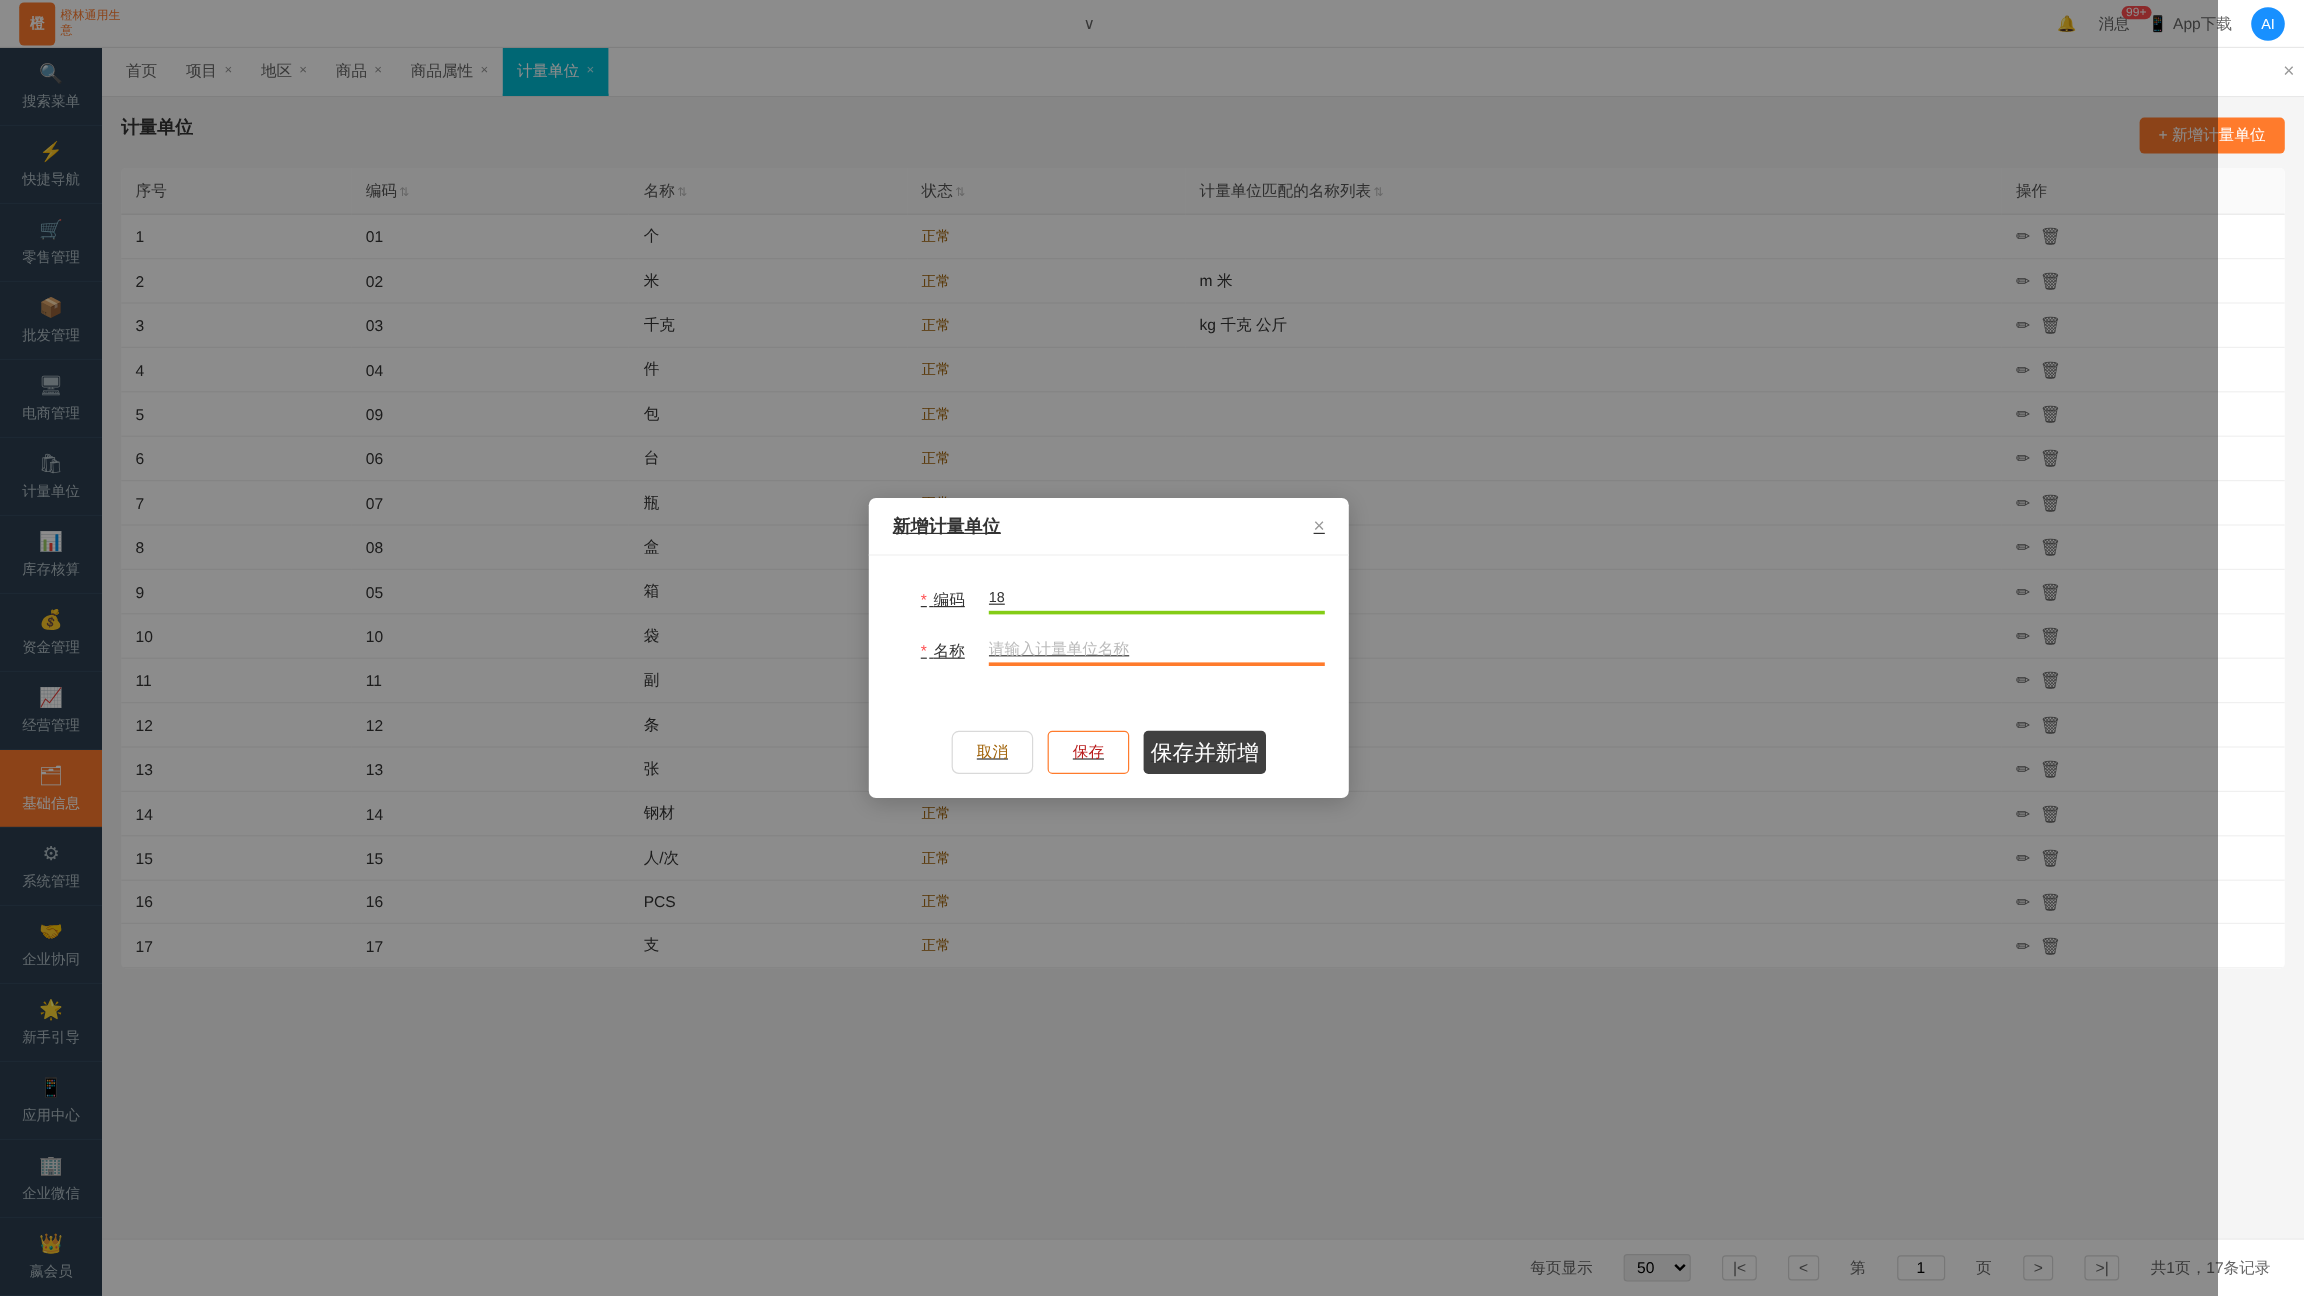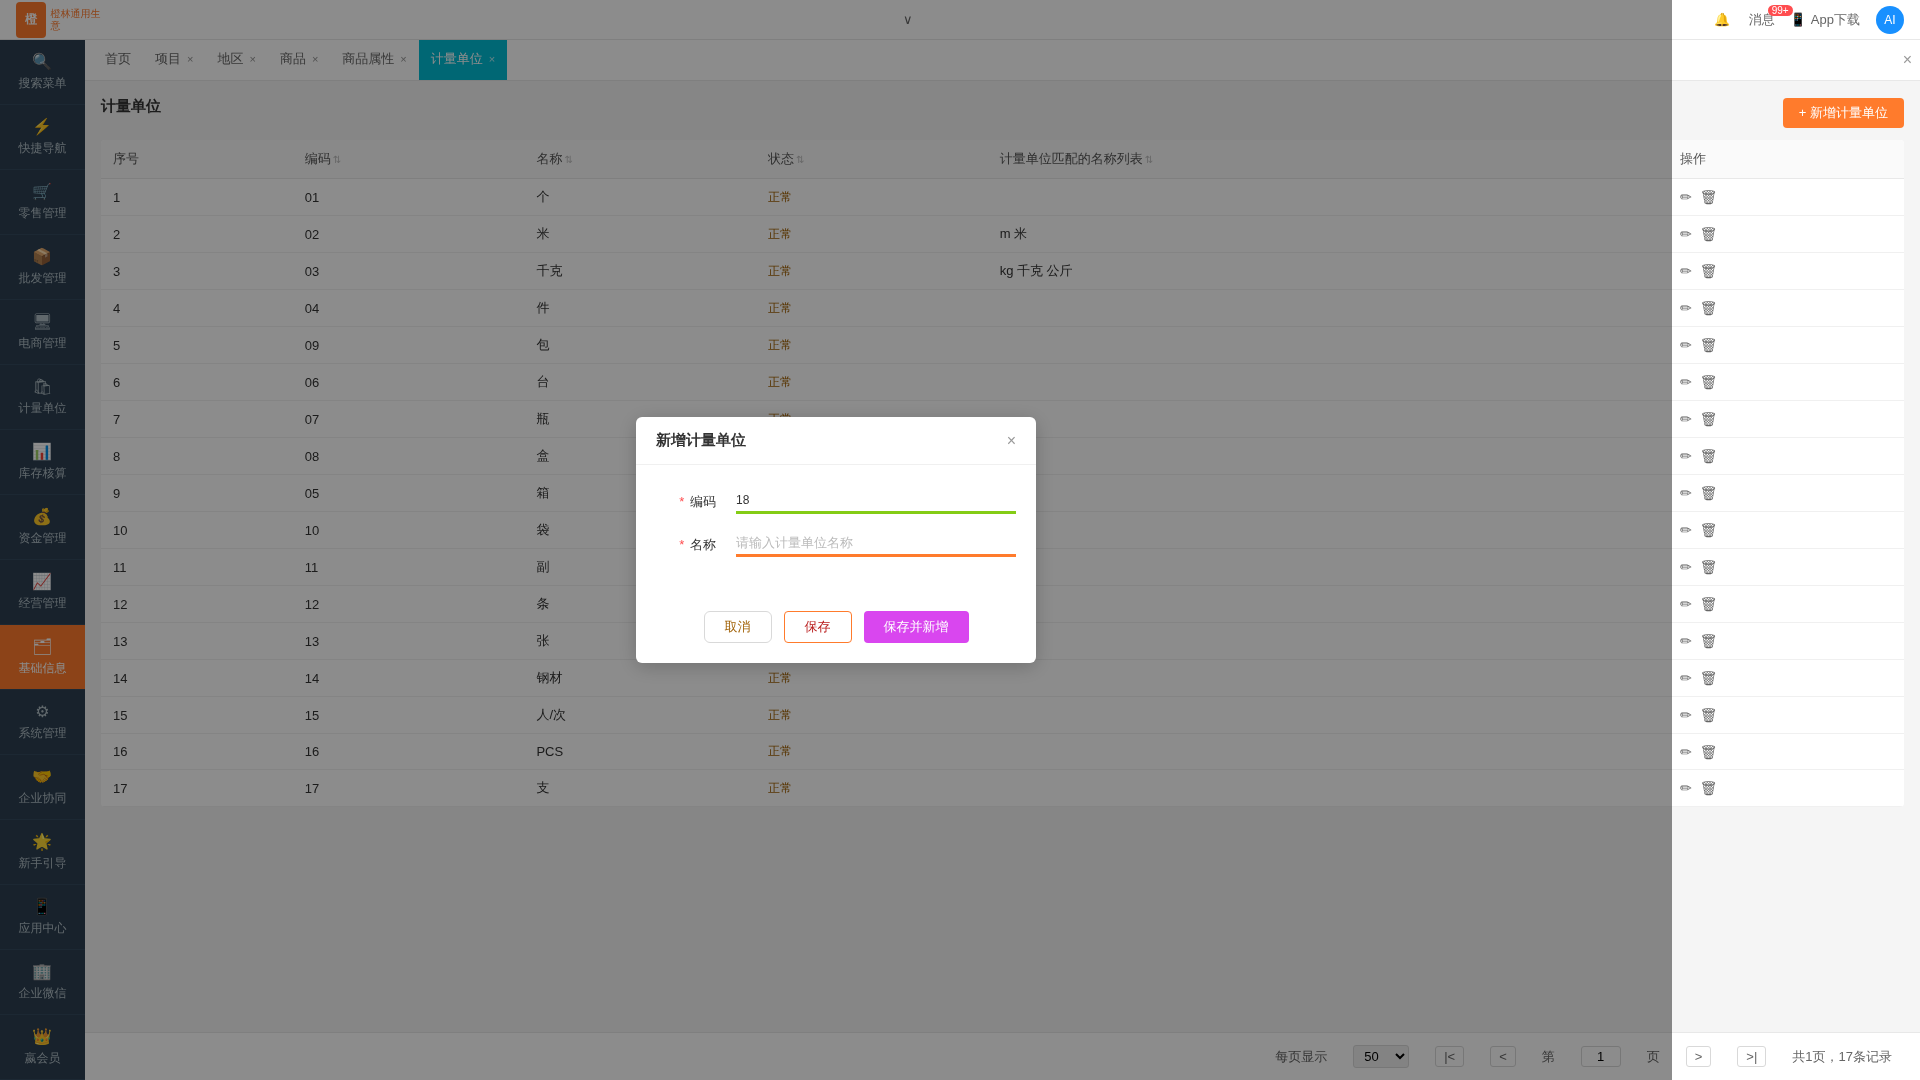--- a/index.html
+++ b/index.html
@@ -55,36 +55,36 @@
     .action-icon { color: #666; cursor: pointer; font-size: 14px; }
     .sort-icon { font-size: 10px; color: #bbb; margin-left: 2px; }
 
     
     .pagination-bar { display: flex; align-items: center; justify-content: flex-end; padding: 12px 28px; background: #fff; border-top: 1px solid #e8e8e8; gap: 26px; font-size: 13px; color: #666; }
     .page-select { padding: 2px 6px; border: 1px solid #d9d9d9; border-radius: 3px; font-size: 13px; }
     .page-btn { padding: 2px 8px; border: 1px solid #d9d9d9; border-radius: 3px; cursor: pointer; background: #fff; color: #666; font-size: 13px; }
     .page-input { width: 40px; text-align: center; padding: 2px 4px; border: 1px solid #d9d9d9; border-radius: 3px; font-size: 13px; }
 
     
-    .overlay { position: fixed; top: 0; left: 0; width: 1672px; height: 1080px; background: rgba(0,0,0,0.45); z-index: 100; display: flex; align-items: center; justify-content: center; }
+    .overlay { position: fixed; top: 0; left: 0; width: 1848px; height: 1080px; background: rgba(0,0,0,0.45); z-index: 100; display: flex; align-items: center; justify-content: center; text-decoration: underline; }
     .modal { background: #fff; border-radius: 6px; width: 400px; box-shadow: 0 4px 20px rgba(0,0,0,0.2); }
     .modal-header { display: flex; align-items: center; justify-content: space-between; padding: 14px 20px; border-bottom: 1px solid #f0f0f0; }
     .modal-title { font-size: 15px; font-weight: bold; color: #333; }
     .modal-close { color: #999; cursor: pointer; font-size: 16px; background: none; border: none; }
     .modal-body { padding: 24px 20px; }
     .form-row { display: flex; align-items: center; margin-bottom: 18px; }
     .form-label { width: 60px; text-align: right; font-size: 13px; color: #333; margin-right: 20px; }
     .required-star { color: #ff4d4f; margin-right: 2px; }
     .form-input { flex: 1; border: none; border-bottom: 3px solid #84cc16; padding: 4px 0; font-size: 12px; outline: none; color: #333; }
     .form-input.active-input { border-bottom-color: #ff7b2c; }
     .form-input::placeholder { color: #bbb; font-size: 13px; }
     .modal-footer { display: flex; justify-content: center; gap: 12px; padding: 12px 20px 20px; }
     .btn-cancel { padding: 6px 20px; border: 1px solid #d9d9d9; border-radius: 6px; background: #fff; color: #a16207; cursor: pointer; font-size: 13px; }
     .btn-save { padding: 6px 20px; border: 1px solid #ff7b2c; border-radius: 4px; background: #fff; color: #b91c1c; cursor: pointer; font-size: 13px; }
-    .btn-save-new { padding: 6px 20px; border: none; border-radius: 4px; background: #d946ef; color: #fff; cursor: pointer; font-size: 13px; }
+    .btn-save-new { padding: 6px 6px; border: none; border-radius: 4px; background: #404040; color: #fff; cursor: pointer; font-size: 18px; }
   </style>
 </head>
 <body>
 
 <div class="app-container">
 
   <div class="top-bar">
     <div class="logo-area">
       <div class="logo-icon">
         <span>橙</span>

